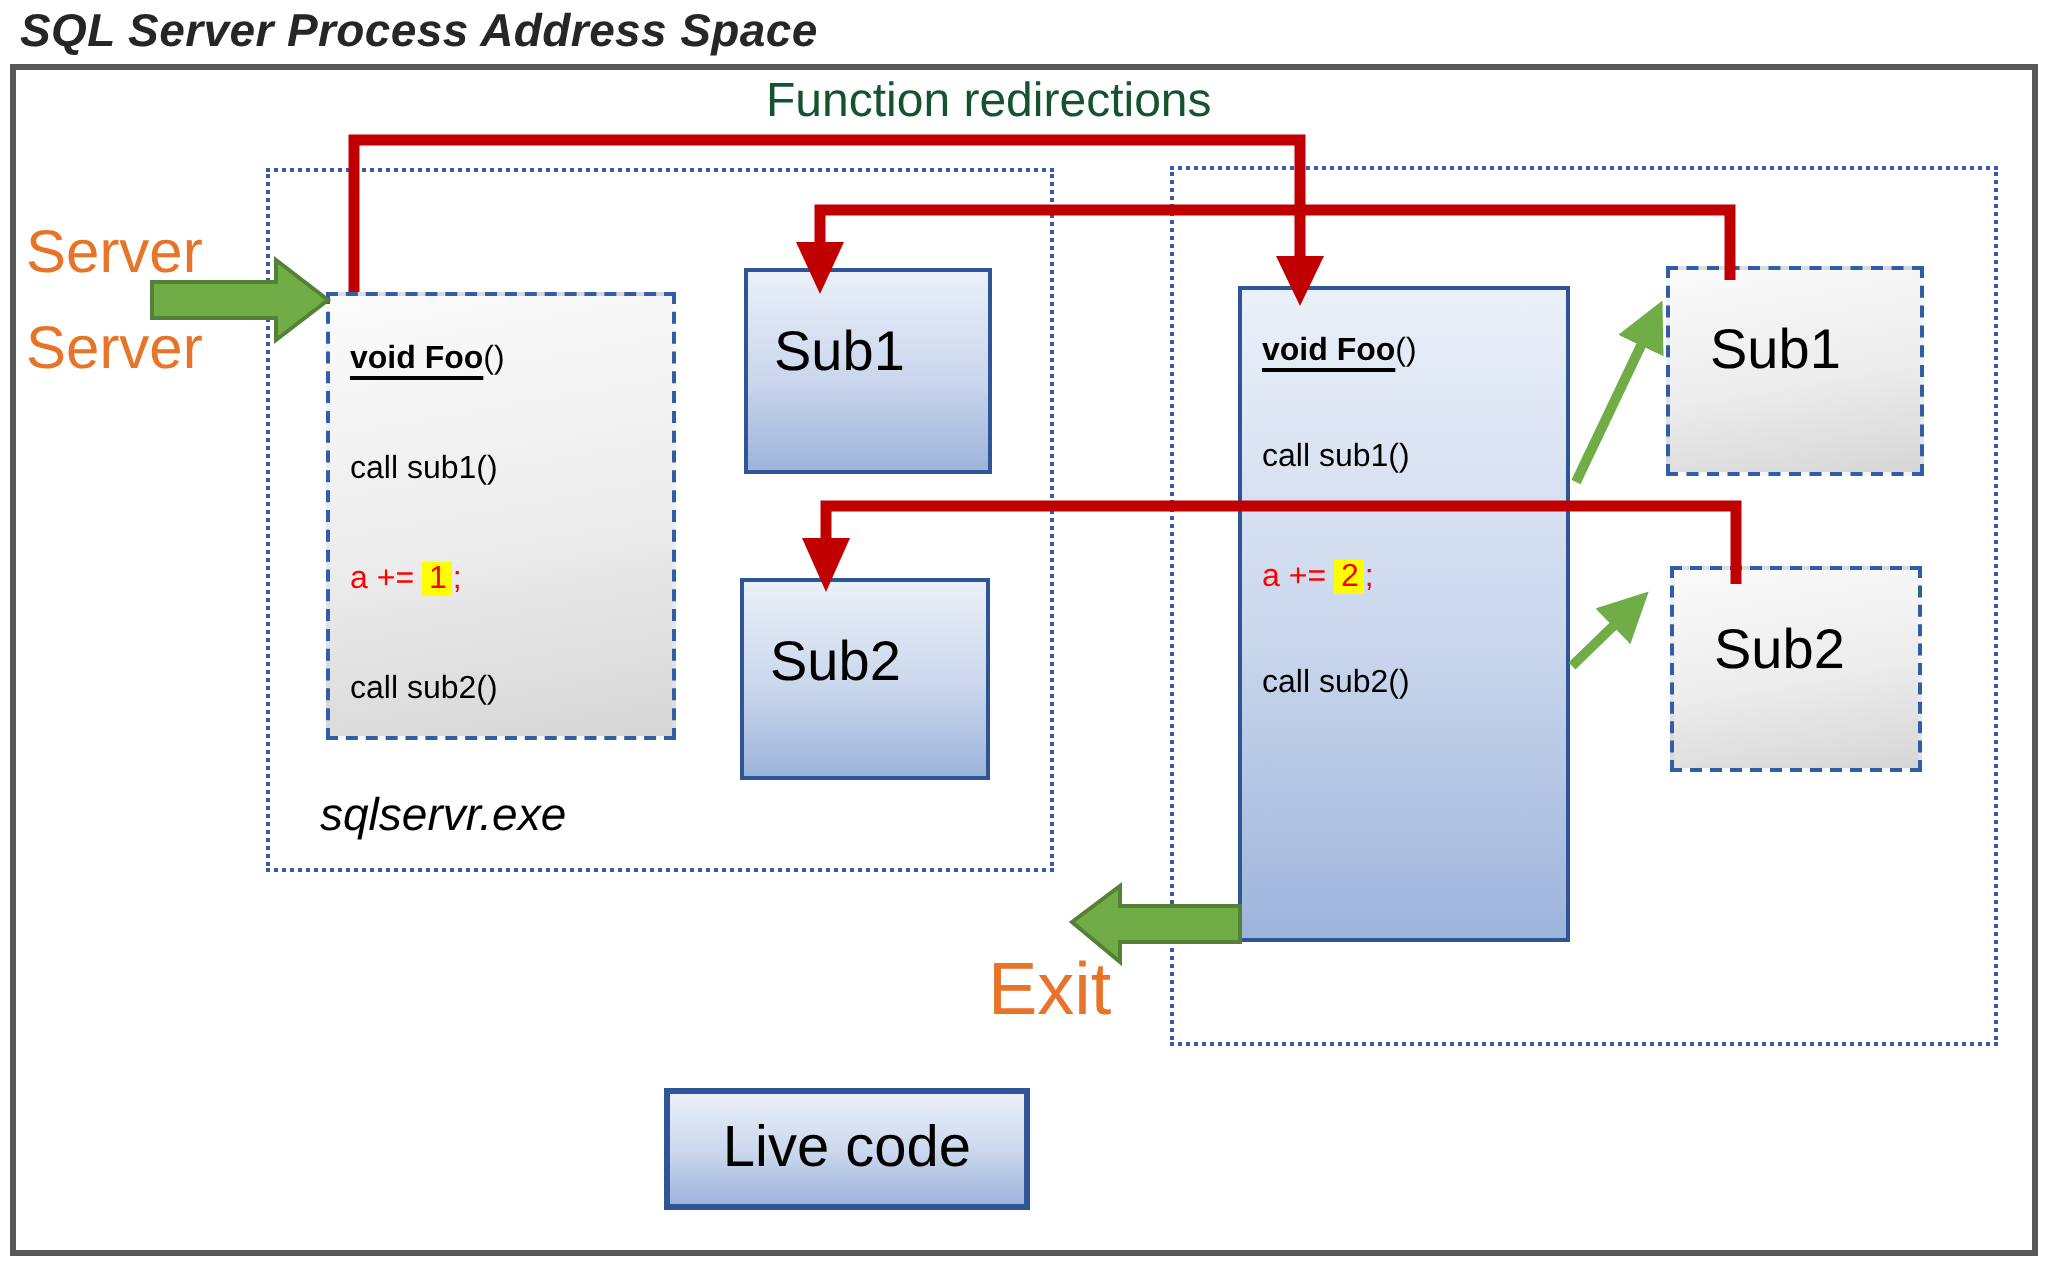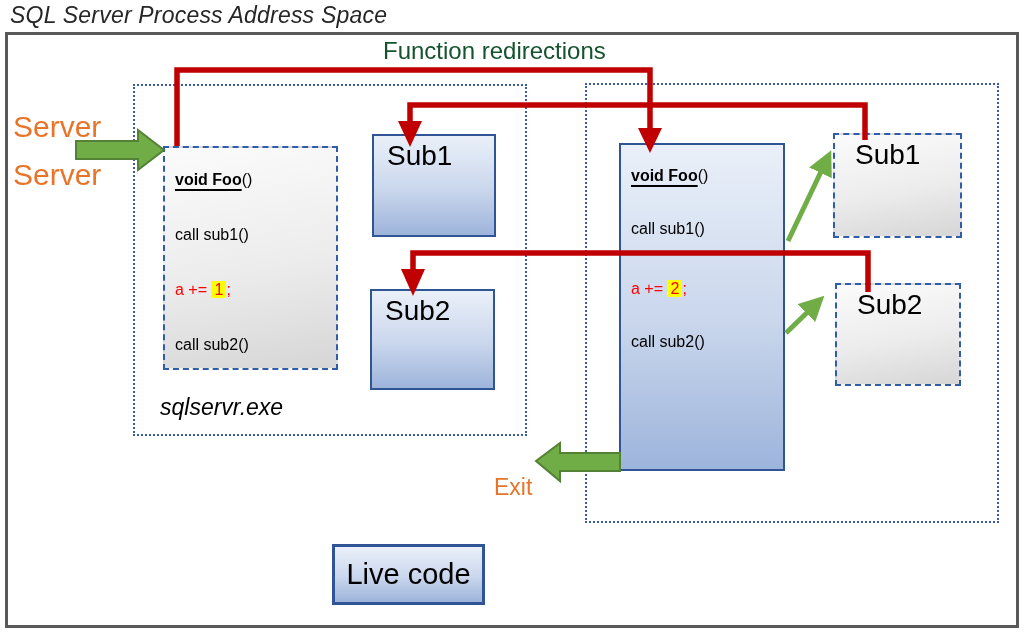--- a/index.html
+++ b/index.html
@@ -1,50 +1,50 @@
 <!DOCTYPE html>
 <html><head>
 <meta charset="utf-8">
 <style>
   html,body{margin:0;padding:0;background:#fff;}
   .canvas{position:relative;width:1024px;height:633px;background:#fff;
           font-family:"Liberation Sans",sans-serif;overflow:hidden;}
   .abs{position:absolute;}
-  .title{left:10px;top:2px;font-size:23px;font-style:italic;color:#262626;letter-spacing:.2px;}
+  .title{left:10px;top:2px;font-size:23px;font-style:italic;color:#262626;letter-spacing:.2px;font-weight:bold;}
   .frame{left:5px;top:32px;width:1008px;height:590px;border:3px solid #595959;background:#fff;}
   .dotted-box{border:2px dotted #3a5ba9;background:transparent;}
   .proc-left{left:133px;top:84px;width:390px;height:348px;}
   .proc-right{left:585px;top:83px;width:410px;height:436px;}
   .proc-label{font-size:23px;color:#000;}
   .lbl-left{left:160px;top:394px;font-style:italic;}
   .lbl-right{left:604px;top:484px;}
   .inactive{background:linear-gradient(170deg,#fbfbfb 0%,#ececec 55%,#d6d6d6 100%);
             border:2px dashed #2f5da8;}
   .live{background:linear-gradient(180deg,#eaf0f9 0%,#c9d6ec 55%,#9db4db 100%);
         border:2px solid #2f5597;}
   .foo-left{left:163px;top:146px;width:175px;height:224px;}
   .foo-right{left:619px;top:143px;width:166px;height:328px;}
-  .sub{font-size:28px;color:#000;padding:4px 0 0 13px;box-sizing:border-box;}
+  .sub{font-size:28px;color:#000;padding:24px 0 0 13px;box-sizing:border-box;}
   .sub-m1{left:372px;top:134px;width:124px;height:103px;}
   .sub-m2{left:370px;top:289px;width:125px;height:101px;}
   .sub-r1{left:833px;top:133px;width:129px;height:105px;padding-left:20px;}
   .sub-r2{left:835px;top:283px;width:126px;height:103px;padding-left:20px;}
   .code{font-size:16px;color:#000;padding:4px 0 0 10px;box-sizing:border-box;}
   .code .ln{height:55px;line-height:55px;white-space:nowrap;}
   .foo-right .ln{height:53px;line-height:53px;}
   .foo-right .gap{margin-top:7px;}
   .sig{font-weight:bold;text-decoration:underline;text-decoration-thickness:2px;text-underline-offset:4px;}
   .stmt{color:#ff0000;}
   .hl{background:#ffff00;padding:0 3px;}
   .redlbl{left:383px;top:37px;font-size:24px;color:#14532d;}
   .orange{color:#e8742a;}
   .thread{left:13px;top:103px;font-size:30px;line-height:48px;}
-  .exitlbl{left:494px;top:474px;font-size:23px;}
+  .exitlbl{left:494px;top:474px;font-size:37px;}
   .legend{display:flex;align-items:center;justify-content:center;font-size:29px;color:#000;box-sizing:border-box;}
-  .leg-live{left:332px;top:544px;width:153px;height:61px;border-width:3px;}
+  .leg-live{left:332px;top:544px;width:183px;height:61px;border-width:3px;}
   .leg-inactive{left:540px;top:543px;width:249px;height:62px;}
   .overlay{position:absolute;left:0;top:0;pointer-events:none;}
   .red-line{stroke:#c00000;stroke-width:5.5;fill:none;}
   .red-fill{fill:#c00000;}
   .green-line{stroke:#70ad47;stroke-width:5;fill:none;}
   .block-arrow{fill:#70ad47;stroke:#538135;stroke-width:2;}
 </style>
 </head>
 <body>
 

